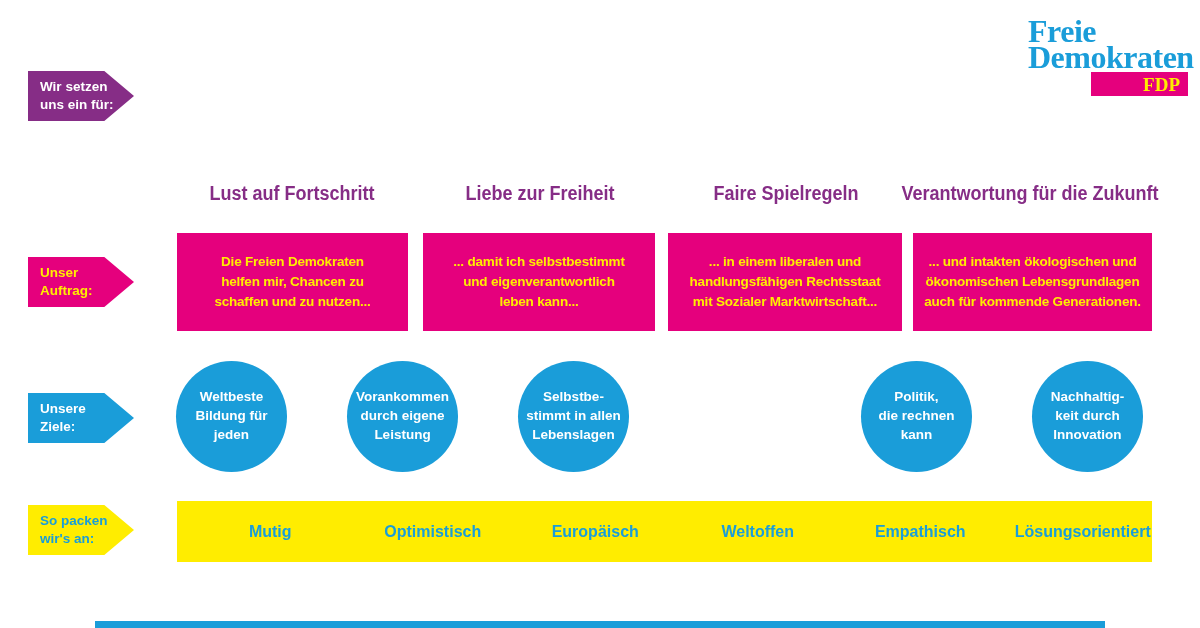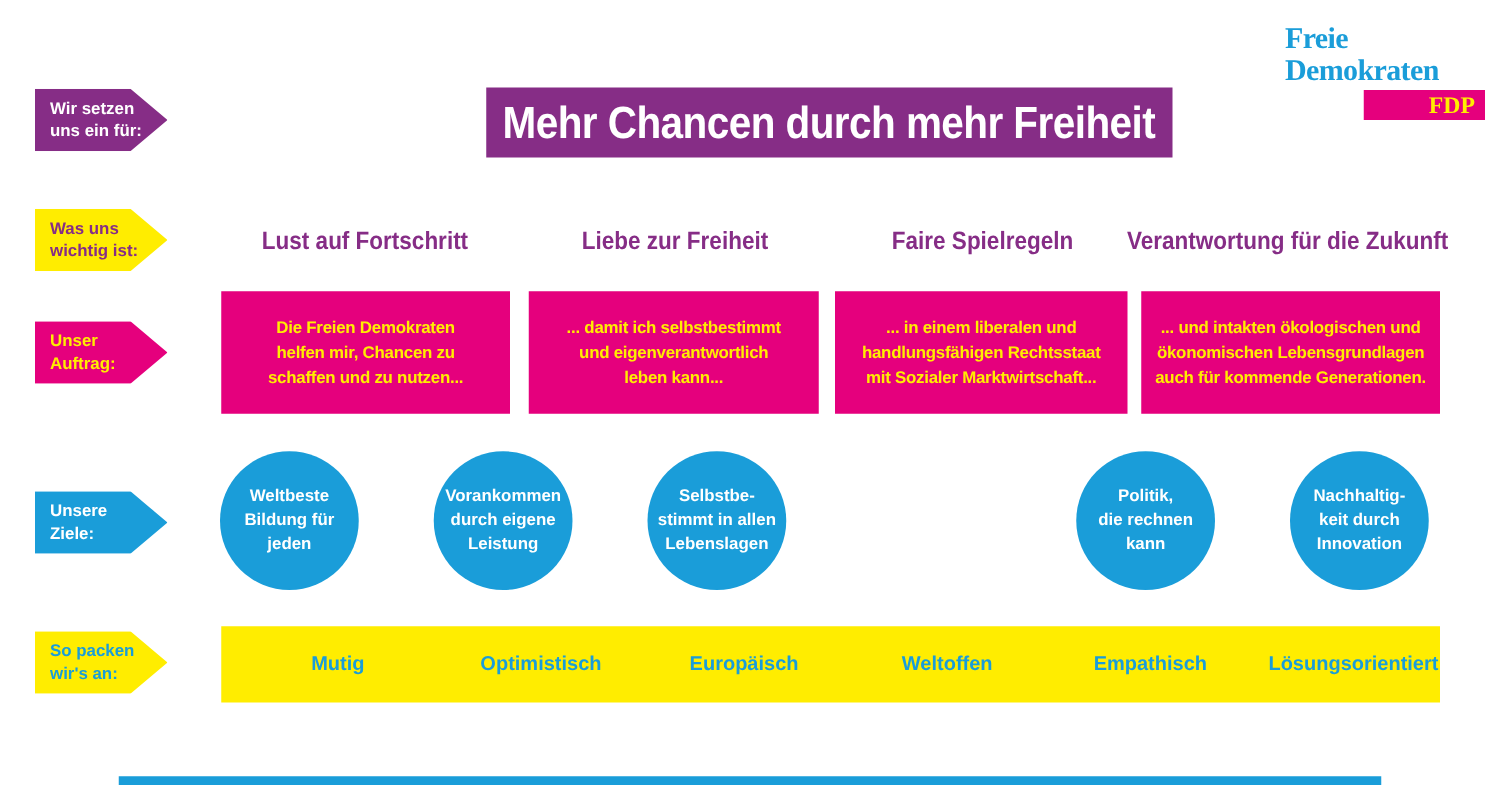--- a/index.html
+++ b/index.html
@@ -11,21 +11,21 @@
   html,body{margin:0;padding:0;background:#ffffff;}
   .stage{
     position:relative;width:1200px;height:628px;background:#ffffff;overflow:hidden;
     font-family:"Liberation Sans","DejaVu Sans",sans-serif;
   }
   
   .logo{position:absolute;left:1028px;top:18px;}
   .logo-name{
     font-family:"Liberation Serif","DejaVu Serif",serif;
     font-weight:bold;color:var(--blue);
-    font-size:24px;line-height:26px;white-space:pre-line;letter-spacing:-0.5px;
+    font-size:32px;line-height:26px;white-space:pre-line;letter-spacing:-0.5px;
   }
   .logo-abbr-box{
     position:absolute;left:1091px;top:72px;width:97px;height:24px;
     background:var(--magenta);display:flex;align-items:center;justify-content:flex-end;
     padding-right:8px;box-sizing:border-box;
   }
   .logo-abbr{
     font-family:"Liberation Serif","DejaVu Serif",serif;
     font-weight:bold;color:var(--yellow);font-size:19px;line-height:1;
   }
@@ -94,28 +94,23 @@
 <div class="stage">
 
   <div class="logo">
     <div class="logo-name">Freie
 Demokraten</div>
   </div>
   <div class="logo-abbr-box">
     <span class="logo-abbr">FDP</span>
   </div>
 
-  <div class="banner">
-    <span>Mehr Chancen durch mehr Freiheit</span>
-  </div>
 
   <div class="tag tag-commitment">Wir setzen
 uns ein für:</div>
-  <div class="tag tag-values">Was uns
-wichtig ist:</div>
   <div class="tag tag-goals">Unsere
 Ziele:</div>
   <div class="tag tag-mission">Unser
 Auftrag:</div>
   <div class="tag tag-approach">So packen
 wir's an:</div>
 
   <div class="col-header col-h1">Lust auf Fortschritt</div>
   <div class="col-header col-h2">Liebe zur Freiheit</div>
   <div class="col-header col-h3">Faire Spielregeln</div>

